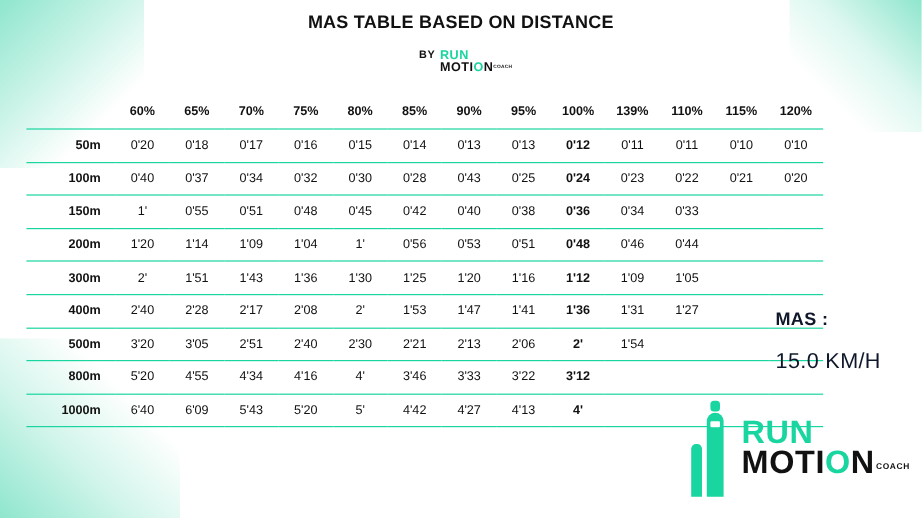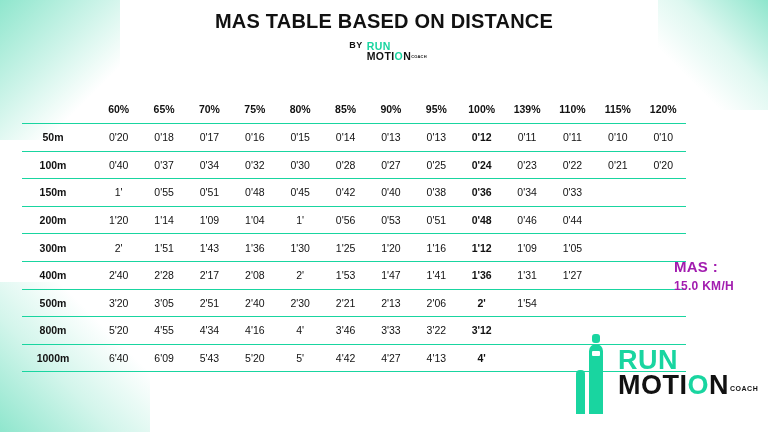--- a/index.html
+++ b/index.html
@@ -38,21 +38,21 @@
     pointer-events: none;
   }
 
   
   .title {
     position: absolute;
     top: 10px;
     left: 0;
     width: 768px;
     text-align: center;
-    font-size: 20px;
+    font-size: 15px;
     font-weight: bold;
     letter-spacing: 0.2px;
     color: #111111;
   }
   .byline {
     position: absolute;
     top: 40px;
     left: 0;
     width: 768px;
     text-align: center;
@@ -91,21 +91,21 @@
   }
   .byline .brand .motion .coach {
     font-size: 4px;
     letter-spacing: 0.2px;
     vertical-align: 2px;
   }
 
   
   table.mas {
     position: absolute;
-    top: 98px;
+    top: 82px;
     left: 22px;
     width: 664px;
     border-collapse: collapse;
     table-layout: fixed;
   }
   table.mas th, table.mas td {
     font-size: 10.5px;
     color: #111111;
     text-align: center;
     padding: 0;
@@ -113,21 +113,21 @@
     vertical-align: middle;
   }
   table.mas thead th {
     font-weight: bold;
     height: 22px;
     padding-bottom: 3px;
   }
   table.mas th.rowhead {
     width: 62px;
     font-weight: bold;
-    text-align: center;
+    text-align: right;
     padding-right: 12px;
   }
   table.mas tbody tr {
     border-top: 1.1px solid #19d5a0;
   }
   table.mas tbody tr:last-child {
     border-bottom: 1.1px solid #19d5a0;
   }
   table.mas td.hl {
     font-weight: bold;
@@ -135,32 +135,32 @@
   table.mas td.empty {
     color: transparent;
   }
 
   
   .mas-callout {
     position: absolute;
     right: 34px;
     top: 258px;
     text-align: left;
-    color: #a21caf;
+    color: #0f172a;
   }
   .mas-callout .mas-label {
     font-size: 15px;
     font-weight: bold;
     letter-spacing: 0.3px;
   }
   .mas-callout .mas-value {
-    font-size: 12px;
-    font-weight: bold;
+    font-size: 18px;
+    font-weight: normal;
     letter-spacing: 0.3px;
-    margin-top: 4px;
+    margin-top: 16px;
   }
 
   
   .logo {
     position: absolute;
     right: 22px;
     bottom: 16px;
     width: 172px;
     height: 84px;
   }
@@ -280,21 +280,21 @@
         <td>0'10</td>
       </tr>
       <tr>
         <th class="rowhead">100m</th>
         <td>0'40</td>
         <td>0'37</td>
         <td>0'34</td>
         <td>0'32</td>
         <td>0'30</td>
         <td>0'28</td>
-        <td>0'27</td>
+        <td>0'43</td>
         <td>0'25</td>
         <td class="hl">0'24</td>
         <td>0'23</td>
         <td>0'22</td>
         <td>0'21</td>
         <td>0'20</td>
       </tr>
       <tr>
         <th class="rowhead">150m</th>
         <td>1'</td>

